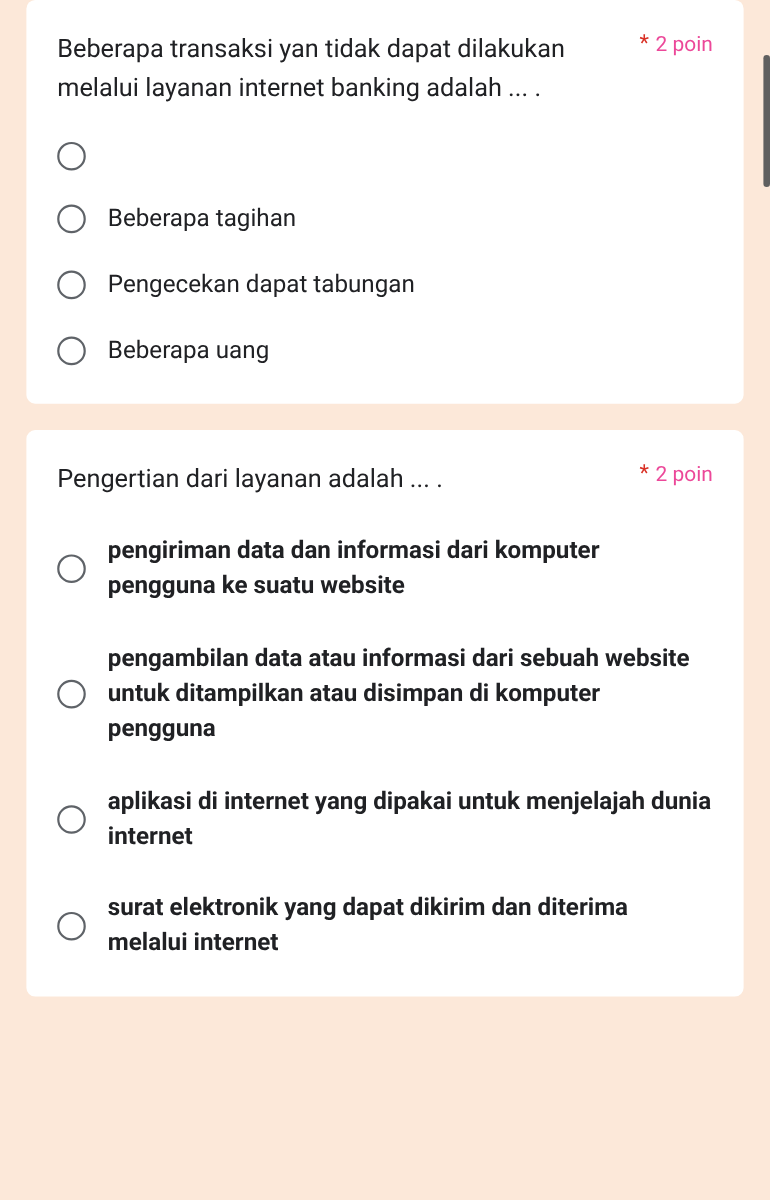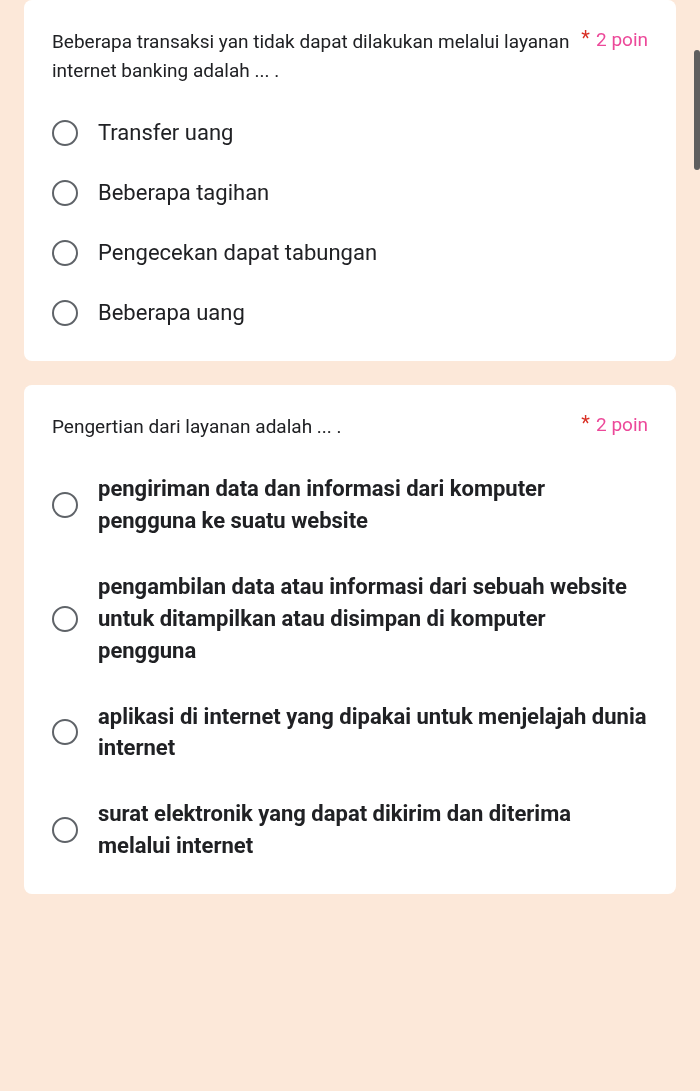--- a/index.html
+++ b/index.html
@@ -35,21 +35,21 @@
       border-top-left-radius: 0;
       border-top-right-radius: 0;
       padding-top: 8px;
     }
     .question-header {
       display: flex;
       align-items: flex-start;
       margin-bottom: 32px;
     }
     .question-text {
-      font-size: 19px;
+      font-size: 23px;
       color: #202124;
       line-height: 1.5;
       flex: 1;
       padding-right: 10px;
     }
     .required-star {
       color: #d93025;
       font-size: 20px;
       margin-right: 6px;
       margin-top: -2px;
@@ -104,21 +104,20 @@
   <div class="question-header">
     <div class="question-text">Beberapa transaksi yan tidak dapat dilakukan melalui layanan internet banking adalah ... .</div>
     <div class="meta">
       <span class="required-star">*</span>
       <span class="points">2 poin</span>
     </div>
   </div>
   <div class="options">
     <label class="option">
       <span class="radio"></span>
-      <span class="option-text">Transfer uang</span>
     </label>
     <label class="option">
       <span class="radio"></span>
       <span class="option-text">Beberapa tagihan</span>
     </label>
     <label class="option">
       <span class="radio"></span>
       <span class="option-text">Pengecekan dapat tabungan</span>
     </label>
     <label class="option">

